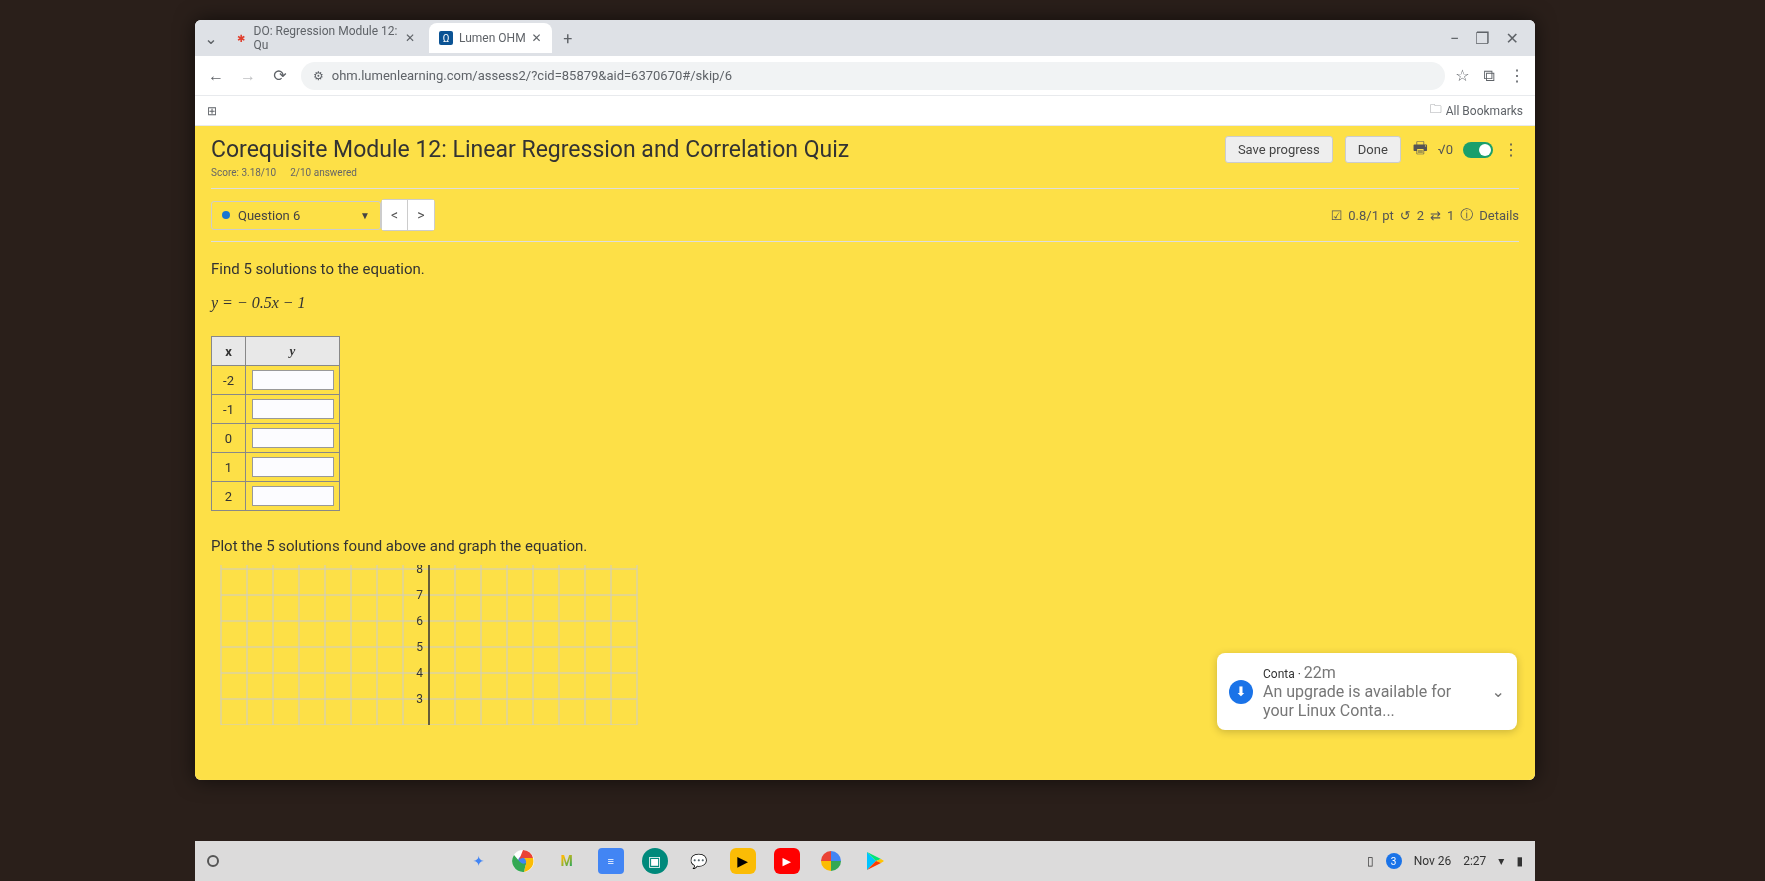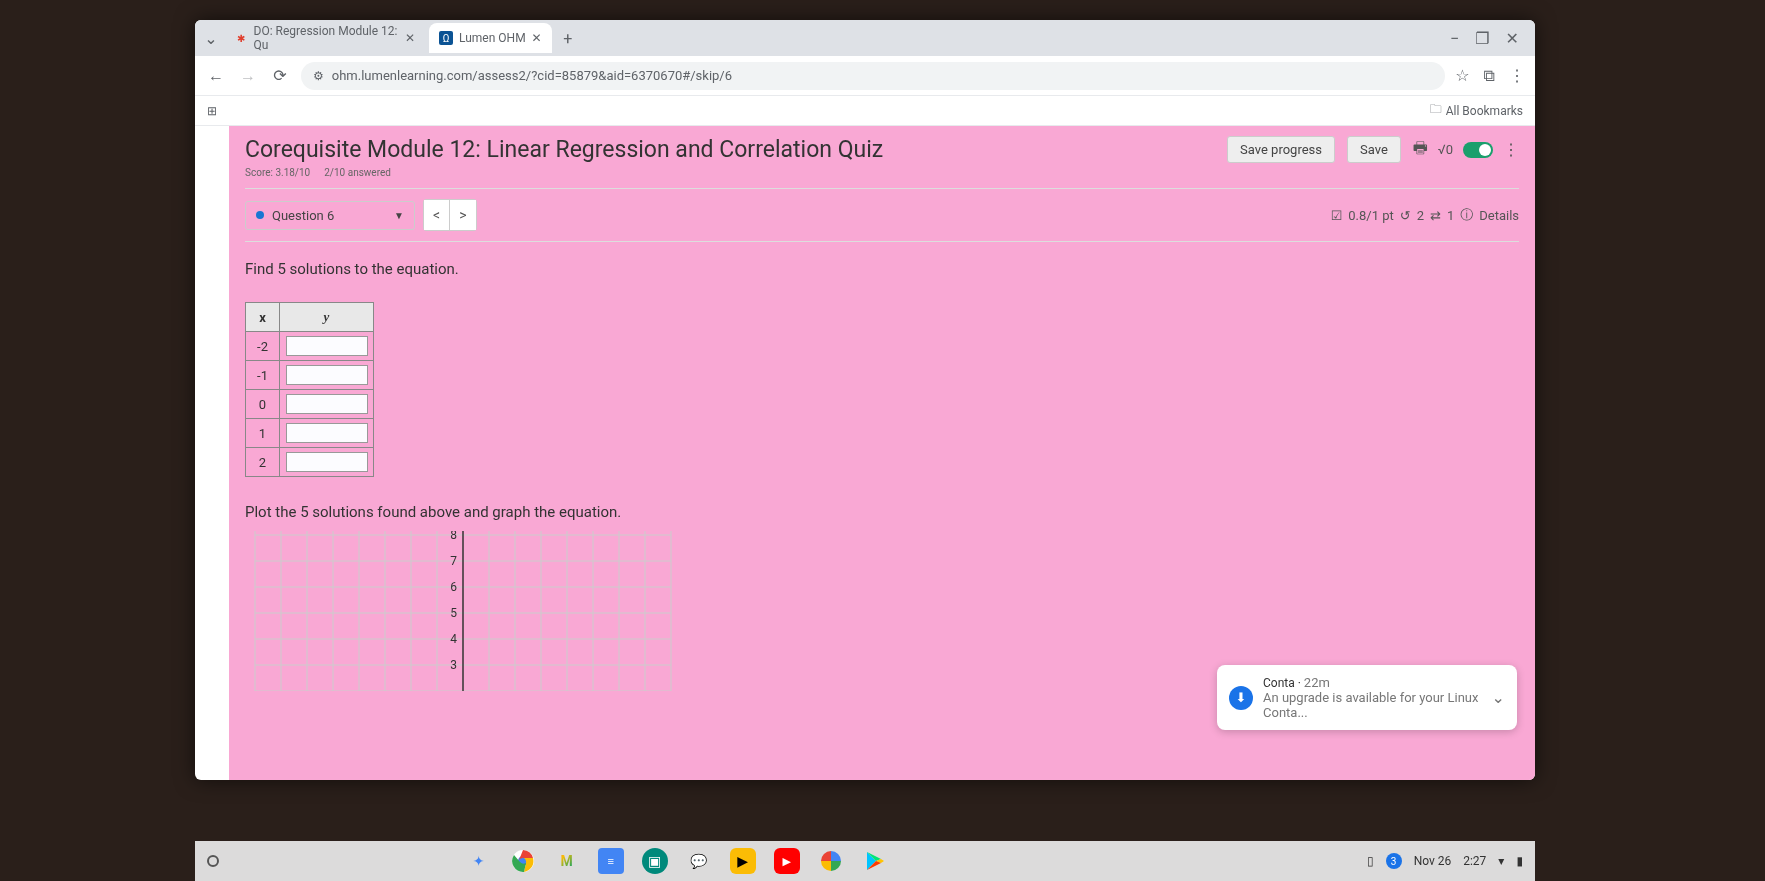--- a/index.html
+++ b/index.html
@@ -22,31 +22,31 @@
 .nav-btn { width:22px; height:22px; display:flex; align-items:center; justify-content:center; color:#5f6368; font-size:16px; cursor:pointer; }
 .url-box { flex:1; height:28px; background:#f1f3f4; border-radius:14px; display:flex; align-items:center; padding:0 12px; font-size:13px; color:#5f6368; gap:8px; }
 .addr-right { display:flex; gap:14px; align-items:center; color:#5f6368; }
 .addr-right span { cursor:pointer; }
 
 .bookmarks-bar { height:30px; background:#fff; display:flex; align-items:center; padding:0 12px; border-bottom:1px solid #e8eaed; font-size:12px; color:#5f6368; gap:8px; }
 .bookmarks-bar .left-icon { width:20px; }
 .bookmarks-bar .right { margin-left:auto; display:flex; align-items:center; gap:4px; cursor:pointer; }
 
 
-.page { padding: 10px 16px; height: calc(100% - 106px); overflow:hidden; position:relative; background:#f9a8d4;margin-left:34px; }
+.page { padding: 10px 16px; height: calc(100% - 106px); overflow:hidden; position:relative; background:#fde047; }
 .page-header { display:flex; align-items:center; gap:12px; }
 .page-title { font-size: 23px; font-weight:400; color:#333; flex:1; }
 .hdr-btn { background:#eee; border:1px solid #ccc; border-radius:3px; padding:5px 12px; font-size:13px; color:#444; cursor:pointer; }
 .hdr-icons { display:flex; align-items:center; gap:10px; color:#555; }
 .toggle { width:30px; height:16px; background:#1a9f6c; border-radius:8px; position:relative; }
 .toggle::after { content:""; position:absolute; right:2px; top:2px; width:12px; height:12px; background:#fff; border-radius:50%; }
 .score-line { font-size:10px; color:#666; margin-top:4px; display:flex; gap:14px; }
 .divider { border-top:1px solid #ddd; margin:10px 0; }
 
-.q-bar { display:flex; align-items:center; gap:8px; }
+.q-bar { display:flex; align-items:center; }
 .q-select { border:1px solid #ccc; border-radius:3px; padding:6px 10px; font-size:13px; color:#444; display:flex; align-items:center; gap:8px; width:170px; cursor:pointer; }
 .q-select .dot { width:8px; height:8px; background:#1976d2; border-radius:50%; }
 .q-select .caret { margin-left:auto; font-size:10px; }
 .q-nav { border:1px solid #ccc; border-radius:3px; display:flex; }
 .q-nav button { border:none; background:#fff; width:26px; height:30px; font-size:14px; color:#555; cursor:pointer; }
 .q-nav button:first-child { border-right:1px solid #ccc; }
 .q-right { margin-left:auto; display:flex; align-items:center; gap:6px; font-size:13px; color:#555; }
 .q-right .details { cursor:pointer; }
 
 .prompt { margin-top:18px; font-size:15px; color:#333; }
@@ -60,21 +60,21 @@
 .data-table td { padding:4px 3px; }
 .data-table input { width: 82px; height:20px; border:1px solid #999; background:#fcfcff; font-size:12px; padding:0 3px; }
 
 .plot-prompt { margin-top:26px; font-size:15px; color:#333; }
 .grid-plot { margin-top:10px; }
 
 
 .notif { position:absolute; right:18px; bottom:50px; width:300px; background:#fff; border-radius:8px; box-shadow:0 2px 8px rgba(0,0,0,0.2); padding:10px 12px; display:flex; gap:10px; align-items:center; }
 .notif .nicon { width:24px; height:24px; background:#1a73e8; border-radius:50%; display:flex; align-items:center; justify-content:center; color:#fff; font-size:13px; }
 .notif .ntext { flex:1; font-size:12px; color:#333; }
-.notif .ntext .sub { color:#777; font-size:13px; }
+.notif .ntext .sub { color:#777; font-size:16px; }
 .notif .nchev { color:#777; cursor:pointer; }
 
 
 .shelf { position:absolute; left:195px; bottom:0; width:1340px; height:40px; background:rgba(230,230,230,0.95); display:flex; align-items:center; padding:0 12px; gap:14px; }
 .shelf .launcher { width:12px; height:12px; border:2px solid #555; border-radius:50%; cursor:pointer; }
 .shelf .apps { margin-left:auto; margin-right:auto; display:flex; gap:18px; align-items:center; }
 .shelf .app { width:26px; height:26px; border-radius:50%; display:flex; align-items:center; justify-content:center; font-size:14px; cursor:pointer; }
 .shelf .tray { margin-left:auto; display:flex; align-items:center; gap:12px; font-size:12px; color:#333; }
 .shelf .tray span { cursor:pointer; }
 </style>
@@ -123,21 +123,21 @@
     <div class="right">
       <span>🗀</span>
       <span>All Bookmarks</span>
     </div>
   </div>
 
   <div class="page">
     <div class="page-header">
       <div class="page-title">Corequisite Module 12: Linear Regression and Correlation Quiz</div>
       <button class="hdr-btn">Save progress</button>
-      <button class="hdr-btn">Save</button>
+      <button class="hdr-btn">Done</button>
       <div class="hdr-icons">
         <span>🖶</span>
         <span style="font-size:13px;">√0</span>
         <div class="toggle"></div>
         <span>⋮</span>
       </div>
     </div>
     <div class="score-line">
       <span>Score: 3.18/10</span>
       <span>2/10 answered</span>
@@ -161,20 +161,21 @@
         <span>2</span>
         <span>⇄</span>
         <span>1</span>
         <span>ⓘ</span>
         <span class="details">Details</span>
       </div>
     </div>
     <div class="divider"></div>
 
     <div class="prompt">Find 5 solutions to the equation.</div>
+    <div class="equation">y = − 0.5x − 1</div>
 
     <table class="data-table">
       <thead>
         <tr>
           <th>x</th>
           <th><span style="font-style:italic;font-family:Georgia,serif;">y</span></th>
         </tr>
       </thead>
       <tbody id="solution-rows">
           <tr>

